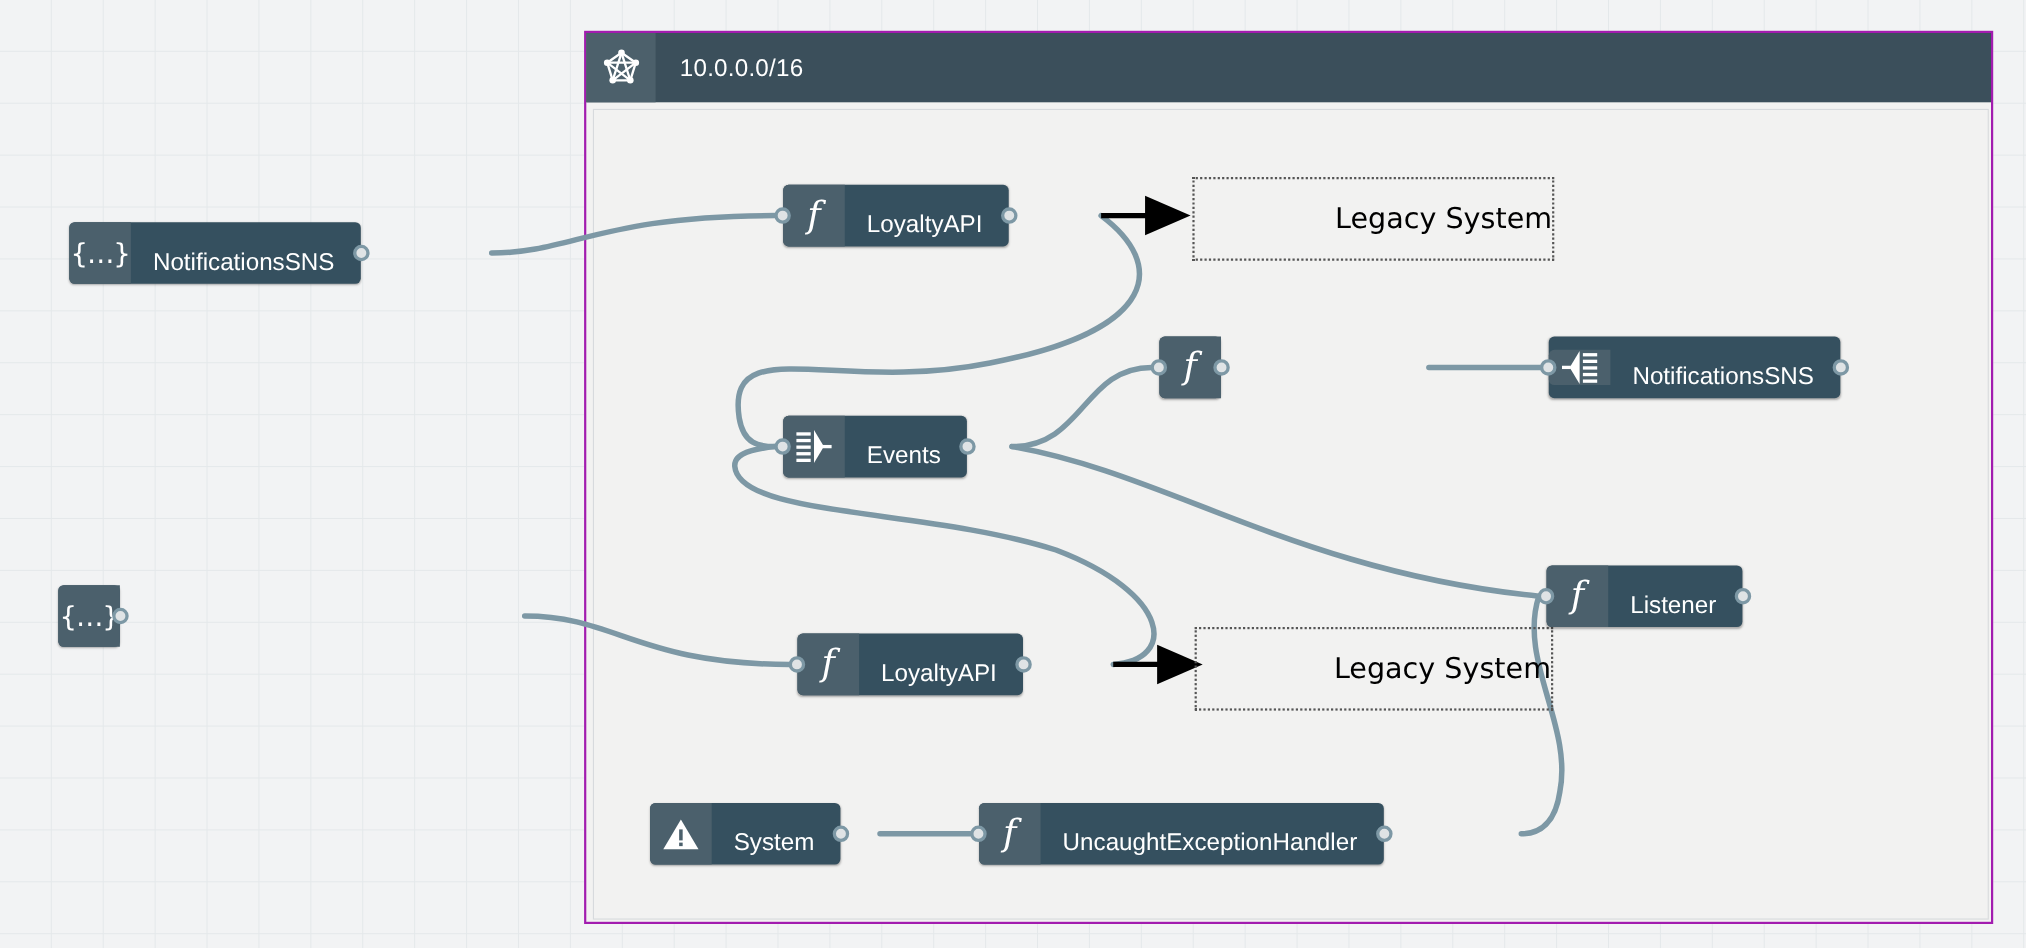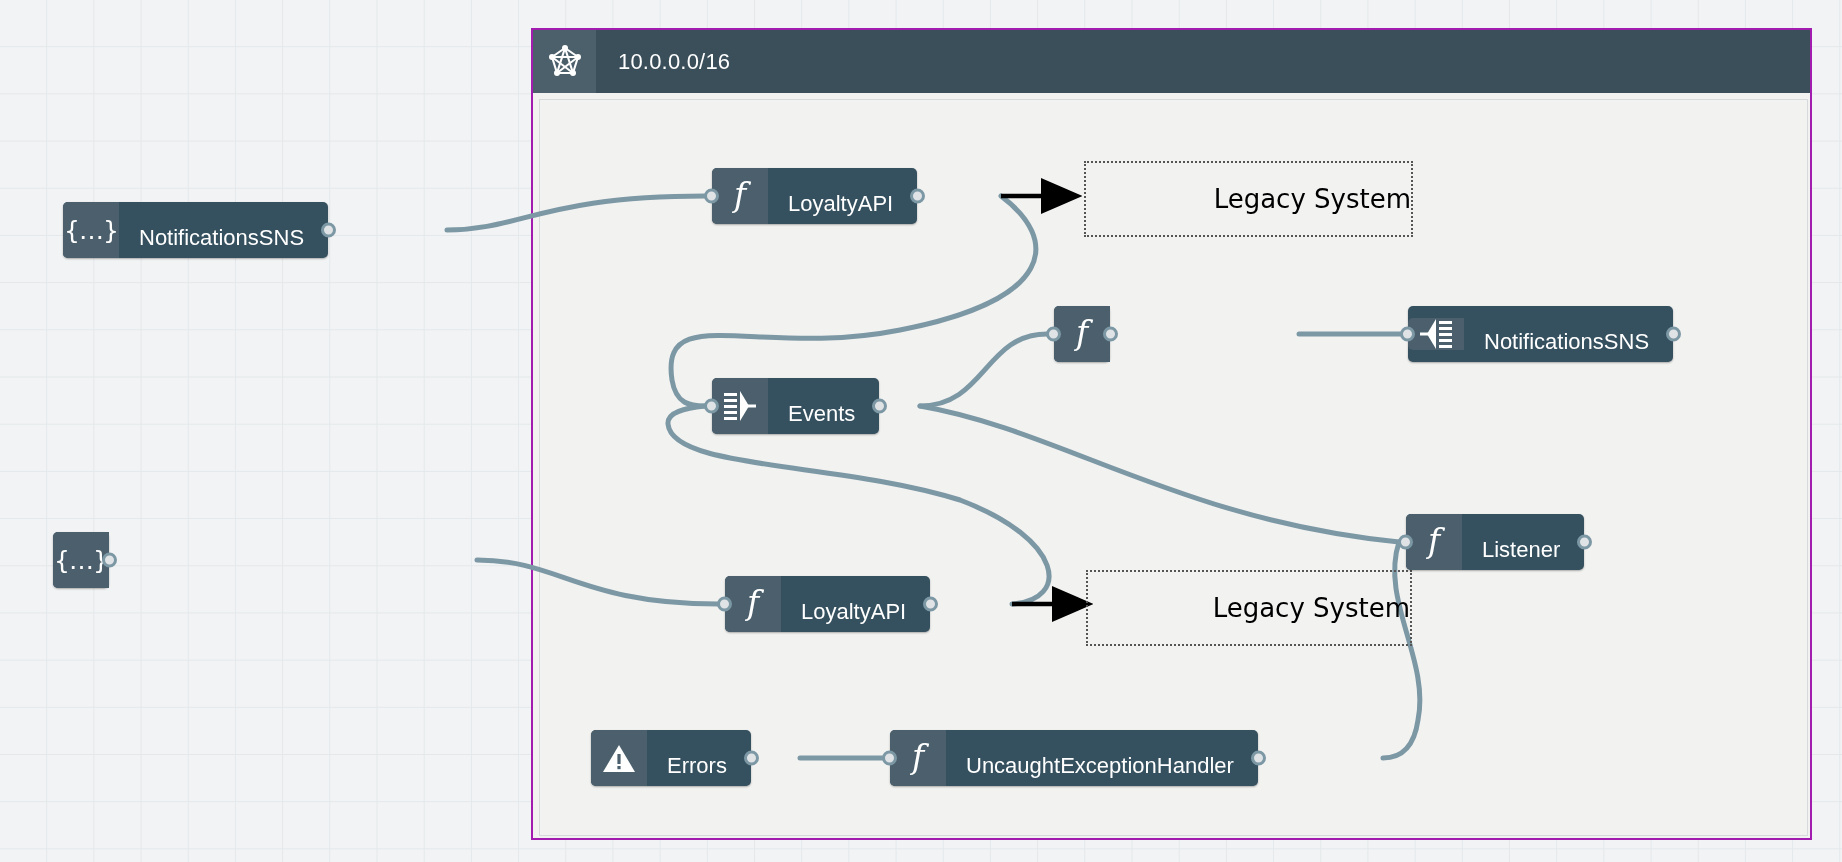--- a/index.html
+++ b/index.html
@@ -250,21 +250,21 @@
 </div>
 
 <div class="node" style="left:591px;top:730px;">
   <div class="ico">
     <svg width="34" height="31" viewBox="0 0 34 31" aria-hidden="true">
       <polygon points="17,2 33,29 1,29" fill="#ffffff"></polygon>
       <rect x="15.4" y="11" width="3.2" height="10" fill="#4b606c"></rect>
       <rect x="15.4" y="23" width="3.2" height="3.2" fill="#4b606c"></rect>
     </svg>
   </div>
-  <div class="lbl">Errors</div>
+  <div class="lbl">System</div>
   <div class="port out"></div>
 </div>
 
 <div class="node" style="left:890px;top:730px;">
   <div class="ico">
       <span class="fglyph">𝑓</span>
     </div>
   <div class="lbl">UncaughtExceptionHandler</div>
   <div class="port in"></div>
   <div class="port out"></div>

